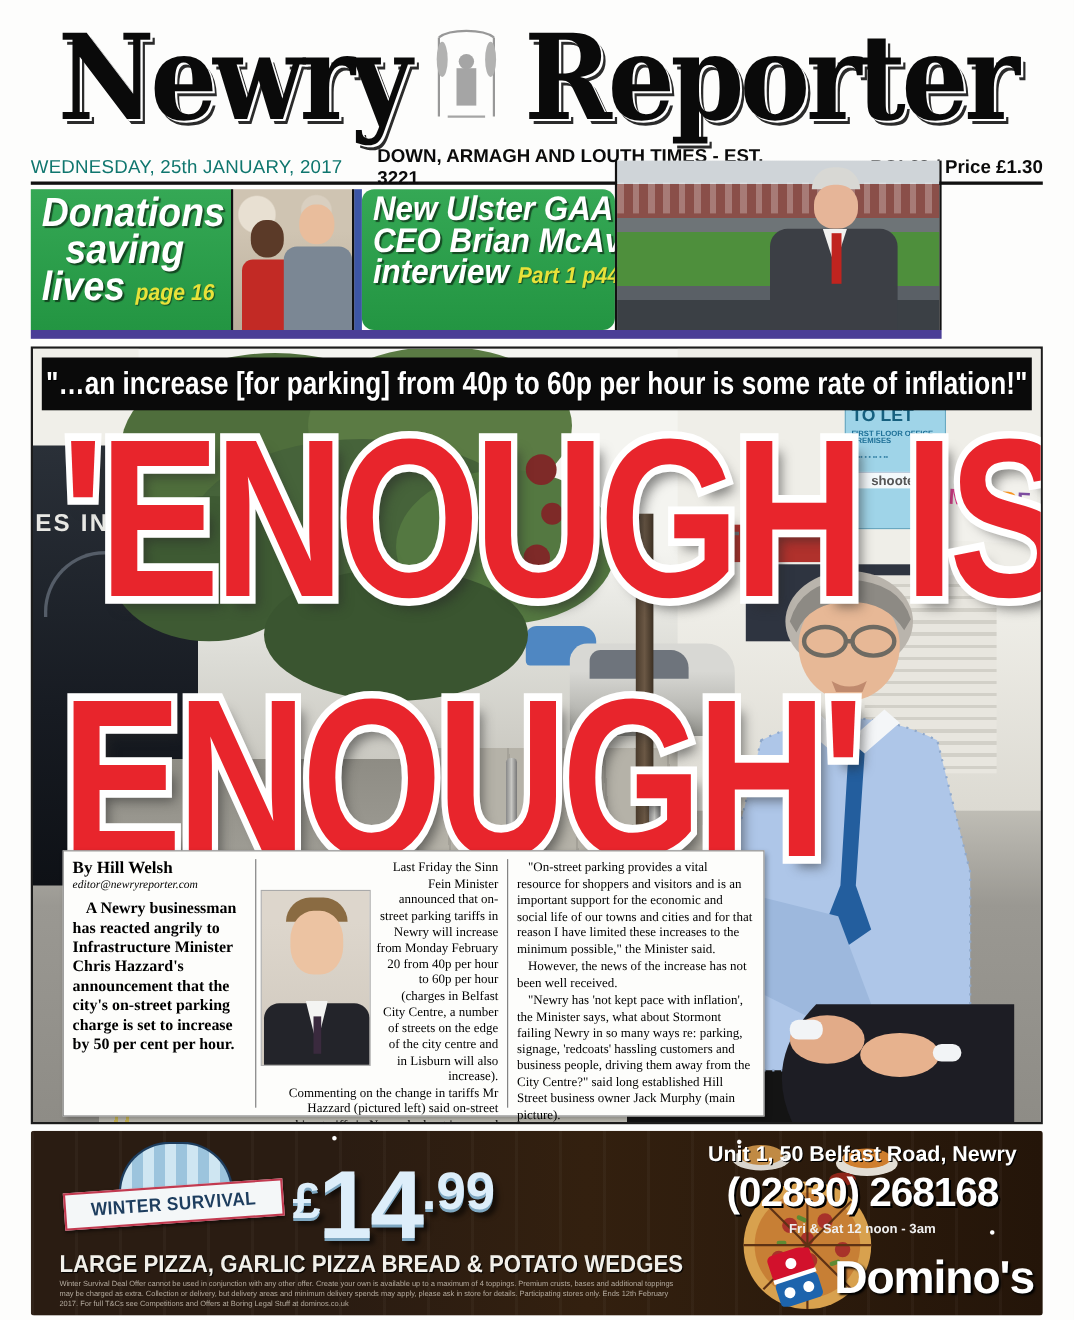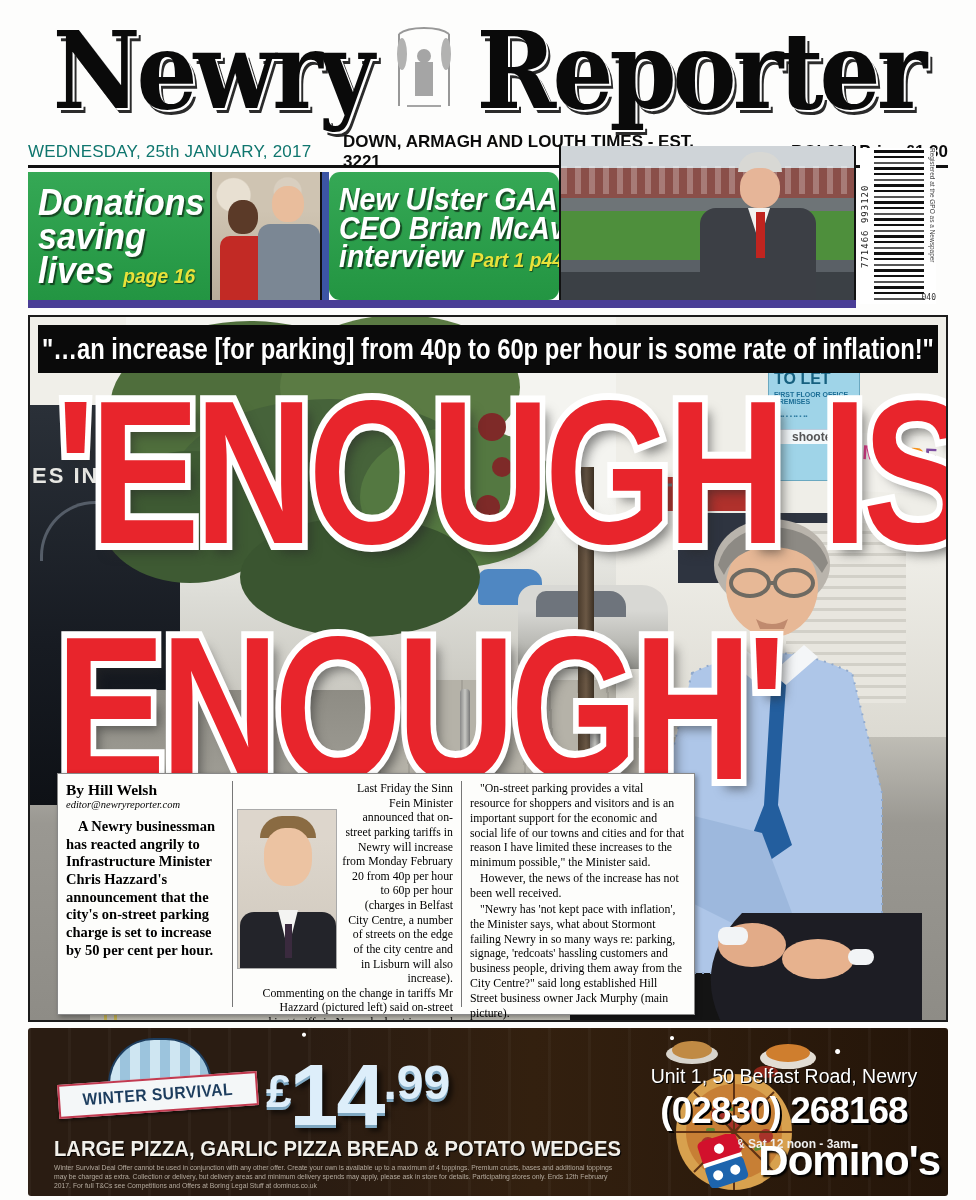--- a/index.html
+++ b/index.html
@@ -16,21 +16,21 @@
   
   .datestrip { position:absolute; top:138px; left:28px; width:920px; height:30px;
     border-bottom:3px solid #111; display:flex; align-items:center; }
   .date-left { width:315px; font-size:17px; color:#0f766e; letter-spacing:.2px; }
   .date-center { width:380px; font-size:17px; font-weight:bold; color:#0b0b0b; }
   .date-right { flex:1; text-align:right; font-size:17px; font-weight:bold; color:#0b0b0b; }
 
   
   .teasers { position:absolute; top:172px; left:28px; width:828px; height:128px; display:flex; }
   .teaser-bar { position:absolute; top:128px; left:0; width:828px; height:8px; background:#4a3e96; }
-  .tease-green { background:linear-gradient(180deg,#35a855,#239542); padding:14px 8px 4px 10px; }
+  .tease-green { background:linear-gradient(180deg,#35a855,#239542); padding:4px 8px 4px 10px;text-align:center; }
   .tease-1 { width:182px; }
   .tease-2 { width:230px;border-radius:11px; }
   .tease-title { font-weight:bold; font-style:italic; color:#fff; line-height:.92;
     text-shadow:2px 2px 1px rgba(0,0,0,.55); transform:scaleX(.92); transform-origin:left; white-space:nowrap; }
   .t1 { font-size:37px; }
   .t2 { font-size:31px; }
   .pageref { font-style:italic; font-weight:bold; color:#e8e23a; font-size:21px; text-shadow:1px 1px 1px rgba(0,0,0,.5); }
   .tease-divider { width:7px; background:#3c55a5; }
   .tease-photo { position:relative; overflow:hidden; border-left:2px solid #111; border-right:2px solid #111; }
   .photo-friends { width:112px; background:
@@ -150,21 +150,21 @@
     radial-gradient(circle at 95% 55%, #fff 0 1.5px, transparent 2.5px); }
   .ad-price { position:absolute; left:238px; top:16px; font-weight:bold; color:#ddeefa;
     text-shadow:0 3px 0 #7fa8c2, 4px 6px 5px rgba(0,0,0,.6); letter-spacing:-2px; }
   .ad-price .p-sym { font-size:46px; vertical-align:18px; }
   .ad-price .p-main { font-size:88px; }
   .ad-price .p-cents { font-size:48px; vertical-align:26px; letter-spacing:0; }
   .ad-tagline { position:absolute; left:26px; top:108px; color:#f2f0ea; font-weight:bold; font-size:22px; transform:scaleX(.92); transform-origin:left; white-space:nowrap; text-shadow:1px 1px 1px #000; }
   .ad-small { position:absolute; left:26px; top:136px; width:560px; color:#b3aa9e; font-size:6.8px; line-height:1.3; }
   .pizza-zone { position:absolute; left:620px; top:0; width:180px; height:168px; }
   .ad-right { position:absolute; right:14px; top:10px; width:300px; text-align:center; color:#fff; }
-  .ad-addr { font-weight:normal; font-size:19.5px; text-shadow:1px 1px 0 #000;margin-top:27px; }
+  .ad-addr { font-weight:bold; font-size:19.5px; text-shadow:1px 1px 0 #000; }
   .ad-phone { font-weight:bold; font-size:37px; letter-spacing:-1px; margin-top:2px; text-shadow:2px 2px 0 #000; }
   .ad-hours { font-weight:bold; font-size:12px; margin-top:4px; line-height:1.35; color:#efefef; }
   .dominos { position:absolute; right:8px; bottom:8px; display:flex; align-items:center; gap:8px; }
   .dom-word { font-weight:bold; font-size:42px; color:#fff; letter-spacing:-1px; text-shadow:2px 2px 2px #000; }
 </style>
 </head>
 <body>
 
 <div class="page">
 
@@ -219,26 +219,20 @@
           <div class="face"></div>
         <div class="suit">
             <div class="shirtv"></div>
             <div class="tie"></div>
           </div>
       </div>
     </div>
     <div class="teaser-bar"></div>
   </div>
 
-  <div class="barcode-box">
-    <div class="bc-num">771466 993120</div>
-    <div class="bc-bars"></div>
-    <div class="bc-reg">Registered at the GPO as a Newspaper</div>
-    <div class="bc-040">040</div>
-  </div>
 
   <div class="story">
     <div class="scene">
       <div class="sky"></div>
       <div class="bld-left-white"></div>
       <div class="bld-left-dark">
         <div class="esin-sign">ES IN</div>
         <div class="arch"></div>
       </div>
       <div class="road">

